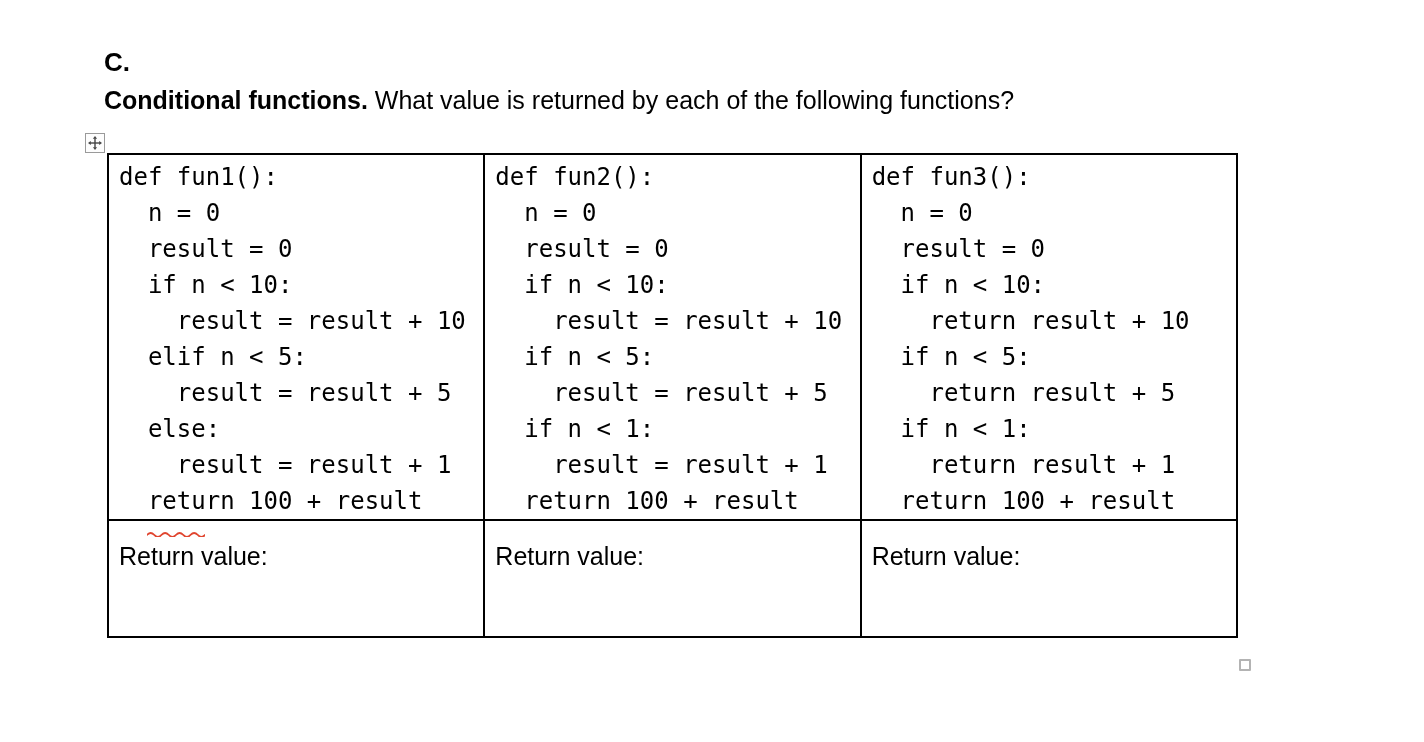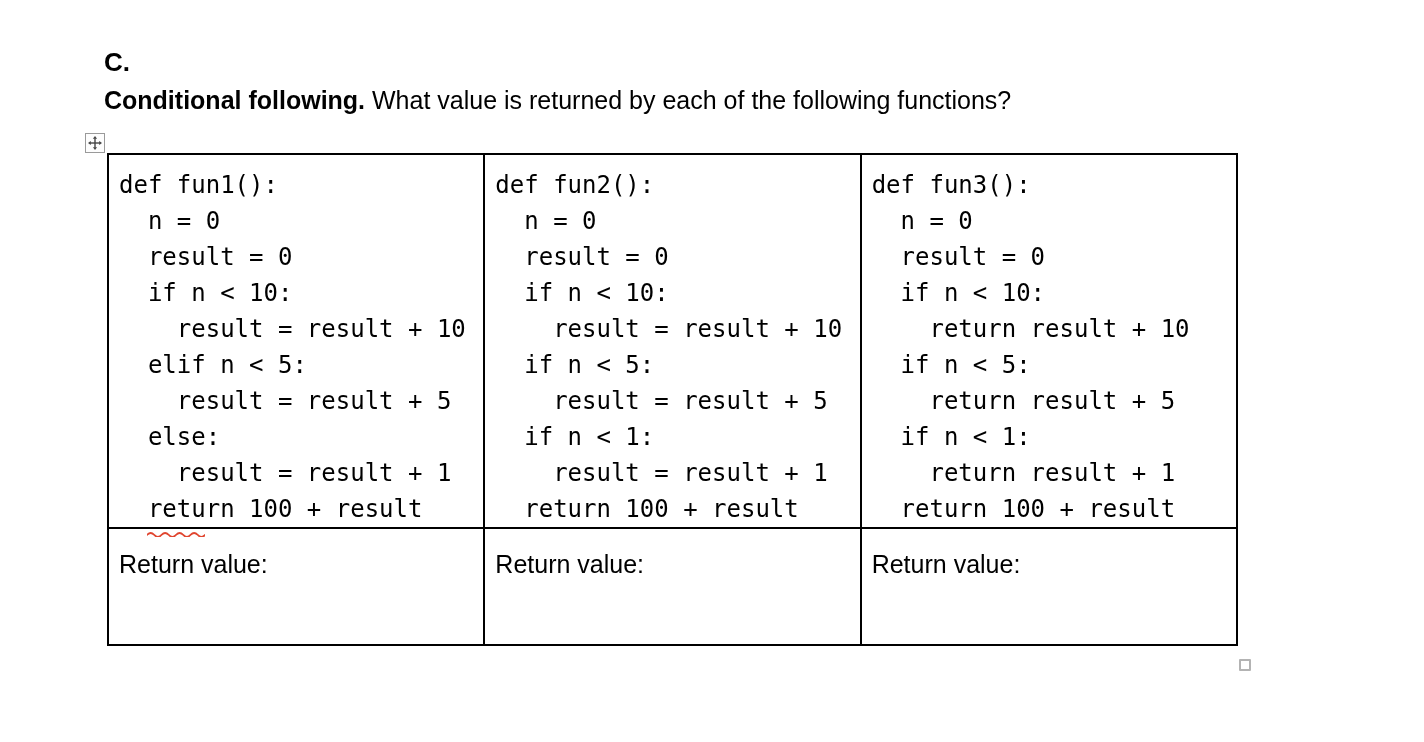--- a/index.html
+++ b/index.html
@@ -38,21 +38,21 @@
     table-layout: fixed;
     background: #ffffff;
   }
   table.fn-table td {
     border: 2px solid #000000;
     vertical-align: top;
     width: 33.333%;
   }
   td.code-cell {
     height: 268px;
-    padding: 12px 6px 0 10px;
+    padding: 4px 6px 0 10px;
     position: relative;
     margin-left: 37px;
   }
   td.code-cell pre {
     font-family: "DejaVu Sans Mono", monospace;
     font-size: 24px;
     line-height: 36px;
     white-space: pre;
     color: #000000;
   }
@@ -78,21 +78,21 @@
   }
 </style>
 </head>
 <body>
 
 <div class="page">
 
   <div class="q-label">C.</div>
 
   <div class="q-title">
-    <span class="bold">Conditional following.</span><span> What value is returned by each of the following functions?</span>
+    <span class="bold">Conditional functions.</span><span> What value is returned by each of the following functions?</span>
   </div>
 
   <div class="table-move-handle" title="">
     <svg width="14" height="14" viewBox="0 0 14 14">
       <g stroke="#444444" stroke-width="1.4" fill="#444444">
         <line x1="7" y1="2.2" x2="7" y2="11.8"></line>
         <line x1="2.2" y1="7" x2="11.8" y2="7"></line>
         <path d="M7 0 L4.9 2.8 L9.1 2.8 Z" stroke="none"></path>
         <path d="M7 14 L4.9 11.2 L9.1 11.2 Z" stroke="none"></path>
         <path d="M0 7 L2.8 4.9 L2.8 9.1 Z" stroke="none"></path>

